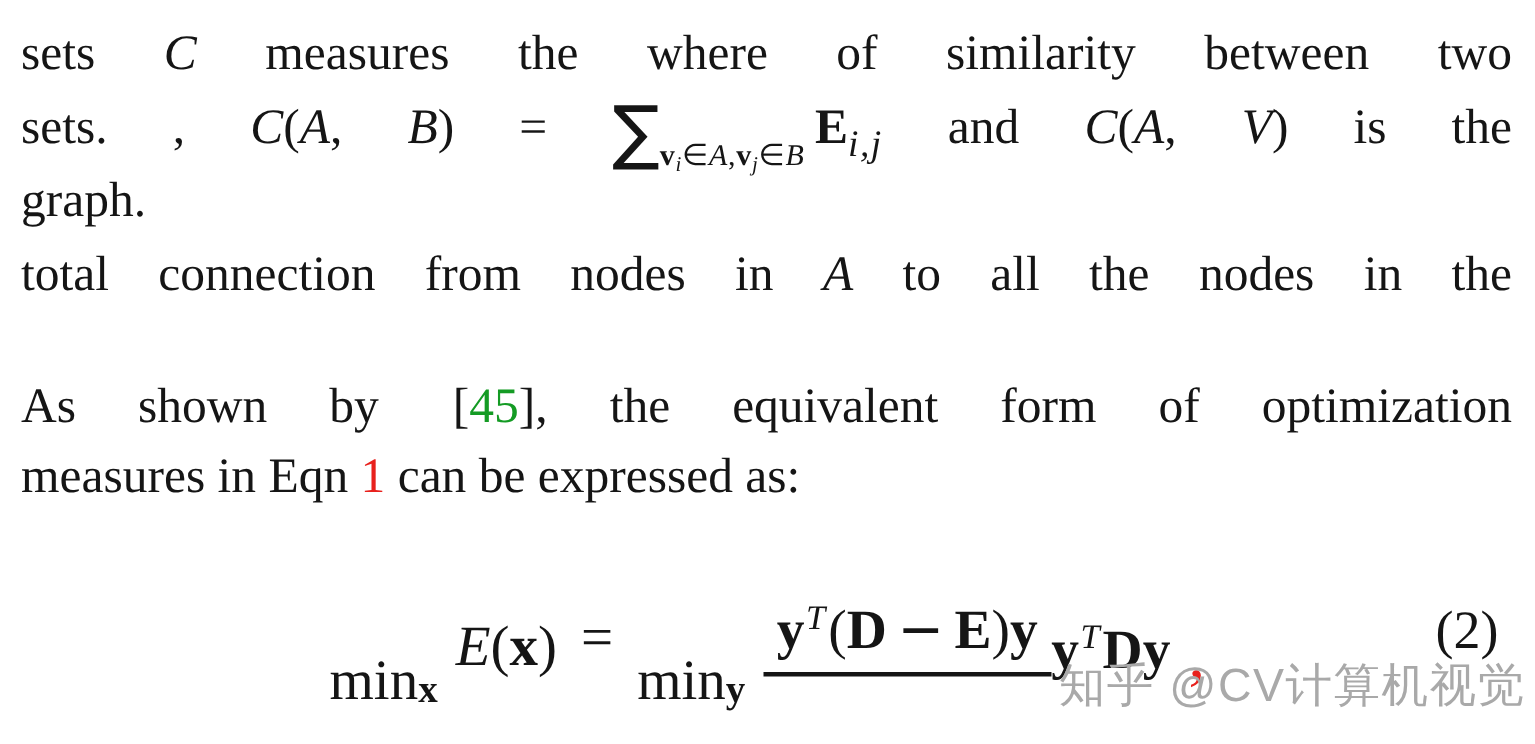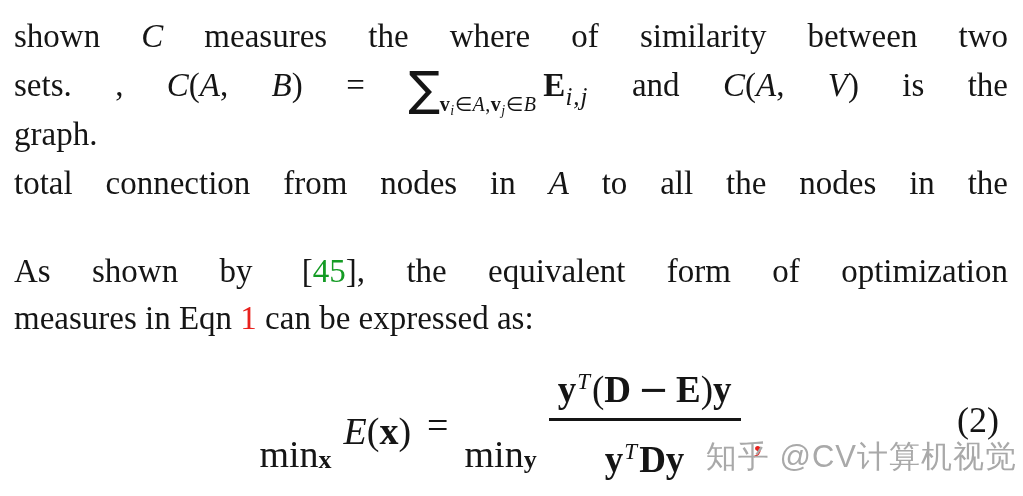--- a/index.html
+++ b/index.html
@@ -32,40 +32,40 @@
   .eq{
     position:absolute; top:362px; left:0; width:100%; height:126px;
     display:flex; justify-content:center; align-items:center;
     font-size:38px; gap:12px;
   }
   .minstack{display:inline-flex; align-items:flex-end; transform:translateY(17px);margin-top:24px;}
   .minstack .mintxt{font-size:38px; line-height:1;}
   .msub{font-weight:bold; font-size:26px; line-height:1; margin-top:5px;}
   .exgroup,.eqsign{line-height:1;margin-top:11px;}
   .eqsign{margin:0 4px;}
-  .frac{display:inline-flex; flex-direction:column; align-items:center; font-size:37px;}
+  .frac{display:inline-flex; flex-direction:row; align-items:center; font-size:37px;}
   .num{padding:0 9px 6px; border-bottom:3px solid var(--text,#151515); line-height:1.15;}
   .den{padding-top:18px; line-height:1.15;}
   .bv{font-weight:bold;}
   .supT{font-size:23px; font-style:italic; position:relative; top:-13px; margin:0 2px 0 1px;}
   .minus{font-family:"DejaVu Sans", sans-serif; margin:0 7px;}
   .eqcomma{color:var(--ref_red,#e8211d); font-size:44px; line-height:1; transform:translateY(12px); margin-left:0;}
   .eqnum{position:absolute; right:24px; top:399px; font-size:36px;}
   .wm{
     position:absolute; right:6px; top:436px; font-size:31px; letter-spacing:1px;
     color:var(--watermark,#a9a9a9); font-family:Liberation Sans, sans-serif;
   }
 </style>
 </head>
 <body>
 
 <div class="page">
 
   <div class="para p1">
-    <div class="tline just"><span>shown </span><span class="it">C</span><span> measures the where of similarity between two</span></div>
+    <div class="tline just"><span>sets </span><span class="it">C</span><span> measures the where of similarity between two</span></div>
     <div class="tline just"><span>sets. , </span><span class="it">C</span><span>(</span><span class="cal">A</span><span>, </span><span class="cal">B</span><span>) = </span><span class="sum">∑</span><span class="sumsub"><span class="bold">v</span><span class="tiny">i</span><span class="elem">∈</span><span class="cal">A</span><span>,</span><span class="bold">v</span><span class="tiny">j</span><span class="elem">∈</span><span class="cal">B</span></span><span class="bE">E</span><span class="esub">i,j</span><span> and </span><span class="it">C</span><span>(</span><span class="cal">A</span><span>, </span><span class="cal">V</span><span>)</span><span> is the</span></div>
     <div class="tline"><span>graph.</span></div>
     <div class="tline just"><span>total connection from nodes in </span><span class="cal">A</span><span> to all the nodes in the</span></div>
   </div>
 
   <div class="para p2">
     <div class="tline just"><span>As shown by </span><span class="bracket">[</span><span class="green">45</span><span>], the equivalent form of optimization</span></div>
     <div class="tline"><span>measures in Eqn </span><span class="red">1</span><span> can be expressed as:</span></div>
   </div>
 

